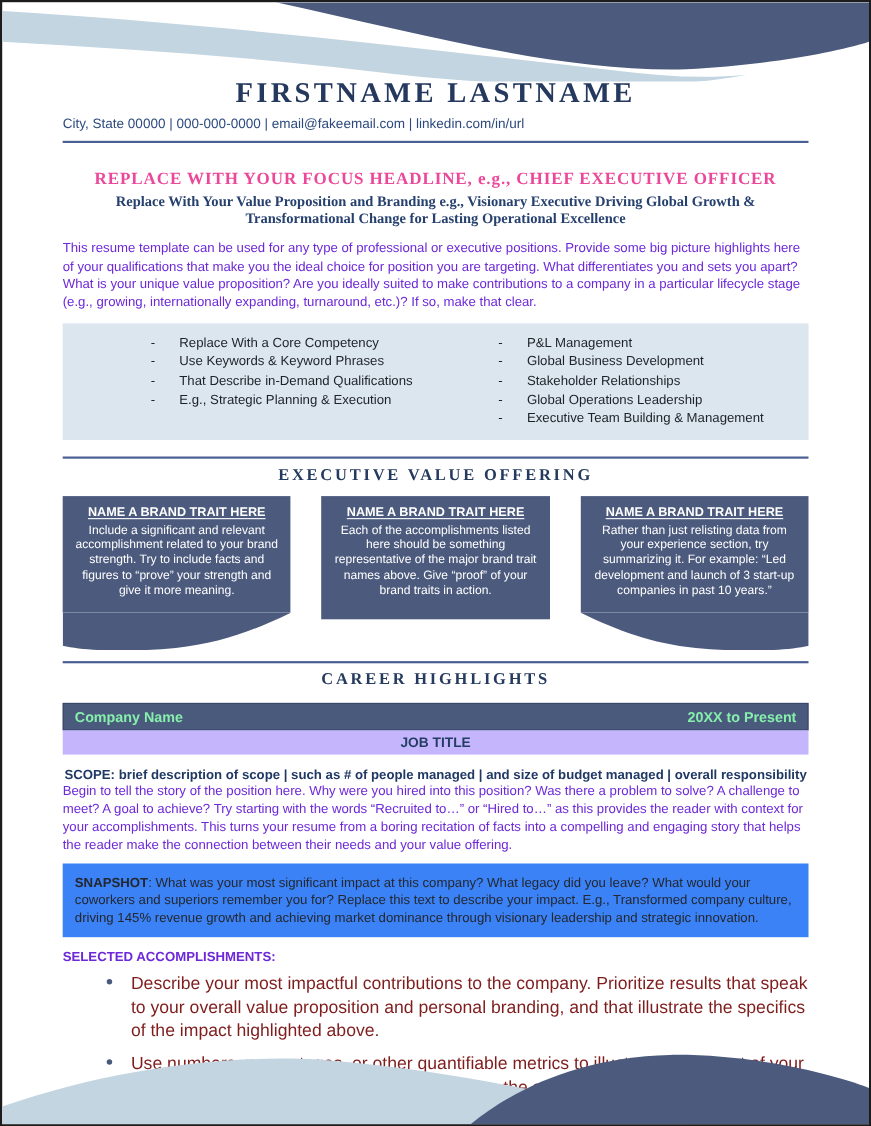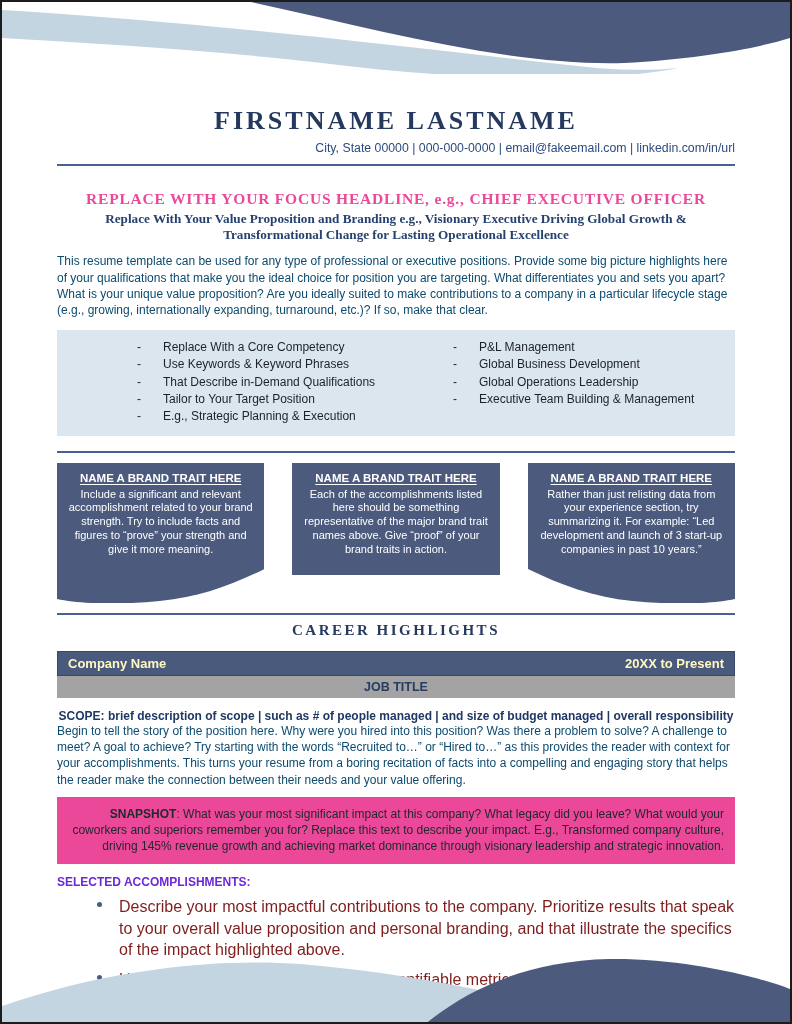--- a/index.html
+++ b/index.html
@@ -8,38 +8,38 @@
   .page {
     position:relative; width:792px; height:1024px; margin:0 auto;
     background:#ffffff; border:2px solid #1c1c1c; overflow:hidden;
   }
   .wave-top, .wave-bottom { position:absolute; left:0; width:100%; display:block; }
   .wave-top { top:0; }
   .wave-bottom { bottom:0; }
   .content { position:relative; padding:0 55px; }
 
   .name {
-    margin-top:104px; text-align:center;
+    margin-top:68px; text-align:center;
     font-family:"Liberation Serif", serif; font-weight:bold;
     font-size:26px; letter-spacing:3px; color:#25395e;
   }
-  .contact { margin-top:5px; text-align:right; font-size:12.3px; color:#2d4a7e; }
+  .contact { margin-top:5px; text-align:left; font-size:12.3px; color:#2d4a7e; }
   .rule { border:none; border-top:2.5px solid #4a5f93; margin-top:9px; }
 
   .headline {
     margin-top:24px; text-align:center;
     font-family:"Liberation Serif", serif; font-weight:bold;
     font-size:15.5px; letter-spacing:0.8px; color:#ec4899;
   }
   .tagline {
     margin:3px auto 0; max-width:640px; text-align:center;
     font-family:"Liberation Serif", serif; font-weight:bold;
     font-size:13.2px; line-height:1.22; color:#27416f;
   }
-  .body-text { font-size:12px; line-height:1.36; color:#0c4a6e; }
+  .body-text { font-size:12px; line-height:1.36; color:#6d28d9; }
   .intro { margin-top:10px; }
 
   .comp-panel {
     margin-top:12px; background:#dce6ee; display:flex;
     padding:9px 0 11px 16px;
   }
   .comp-col { flex:1; list-style:none; }
   .comp-col.left  { padding-left:62px; }
   .comp-col.right { padding-left:32px; }
   .comp-col li {
@@ -64,32 +64,32 @@
   .card.mid .card-rect { min-height:112px; }
   .card-head {
     text-align:center; font-size:11.5px; font-weight:bold;
     text-decoration:underline; text-underline-offset:2px; margin-bottom:4px;
   }
   .card-body { text-align:center; font-size:11px; line-height:1.26; }
   .card-tail { display:block; width:100%; height:34px; }
 
   .company-bar {
     margin-top:12px; background:#4a5a7c; border:1px solid #39476b;
-    color:#fef9c3; display:flex; justify-content:space-between; align-items:center;
+    color:#86efac; display:flex; justify-content:space-between; align-items:center;
     padding:4px 10px; font-size:13px; font-weight:bold;
   }
   .job-bar {
-    background:#a3a3a3; text-align:center; padding:4px 0;
+    background:#c4b5fd; text-align:center; padding:4px 0;
     font-size:12.5px; font-weight:bold; color:#253c63;
   }
   .scope { margin-top:11px; text-align:center; font-size:12px; font-weight:bold; color:#1f3864; }
   .story { margin-top:0; }
   .snapshot {
-    margin-top:9px; background:#ec4899; padding:9px 11px;
-    font-size:12px; line-height:1.36; color:#23272f;text-align:right;
+    margin-top:9px; background:#3b82f6; padding:9px 11px;
+    font-size:12px; line-height:1.36; color:#23272f;
   }
   .snapshot b { color:#23272f; }
   .accomp-title { margin-top:11px; font-size:12px; font-weight:bold; color:#6d28d9; }
   .accomp-list { margin:7px 0 0 36px; list-style:none; }
   .accomp-list li {
     position:relative; padding-left:26px; font-size:16px; line-height:1.36;
     color:#7f1d1d; margin-bottom:8px;
   }
   .accomp-list li::before {
     content:""; position:absolute; left:4px; top:6px;
@@ -114,32 +114,33 @@
 
     <div class="headline">REPLACE WITH YOUR FOCUS HEADLINE, e.g., CHIEF EXECUTIVE OFFICER</div>
     <div class="tagline">Replace With Your Value Proposition and Branding e.g., Visionary Executive Driving Global Growth &amp; Transformational Change for Lasting Operational Excellence</div>
     <p class="body-text intro">This resume template can be used for any type of professional or executive positions. Provide some big picture highlights here of your qualifications that make you the ideal choice for position you are targeting. What differentiates you and sets you apart? What is your unique value proposition? Are you ideally suited to make contributions to a company in a particular lifecycle stage (e.g., growing, internationally expanding, turnaround, etc.)? If so, make that clear.</p>
 
     <div class="comp-panel">
       <ul class="comp-col left">
         <li>Replace With a Core Competency</li>
         <li>Use Keywords &amp; Keyword Phrases</li>
         <li>That Describe in-Demand Qualifications</li>
-        <li>Tailor to Your Target Position</li>
         <li>E.g., Strategic Planning &amp; Execution</li>
       </ul>
       <ul class="comp-col right">
         <li>P&amp;L Management</li>
         <li>Global Business Development</li>
+        <li>Stakeholder Relationships</li>
         <li>Global Operations Leadership</li>
         <li>Executive Team Building &amp; Management</li>
       </ul>
     </div>
 
     <hr class="rule above-section">
+    <div class="section-title">EXECUTIVE VALUE OFFERING</div>
 
     <div class="cards">
       <div class="card">
         <div class="card-rect">
           <div class="card-head">NAME A BRAND TRAIT HERE</div>
           <div class="card-body">Include a significant and relevant accomplishment related to your brand strength. Try to include facts and figures to “prove” your strength and give it more meaning.</div>
         </div>
         <svg class="card-tail" viewBox="0 0 232 34" preserveAspectRatio="none">
           <path fill="#4b5a7d" d="M0,0 L232,0 C195,16 160,28 115,32 C70,36 25,35 0,30 Z"></path>
         </svg>

